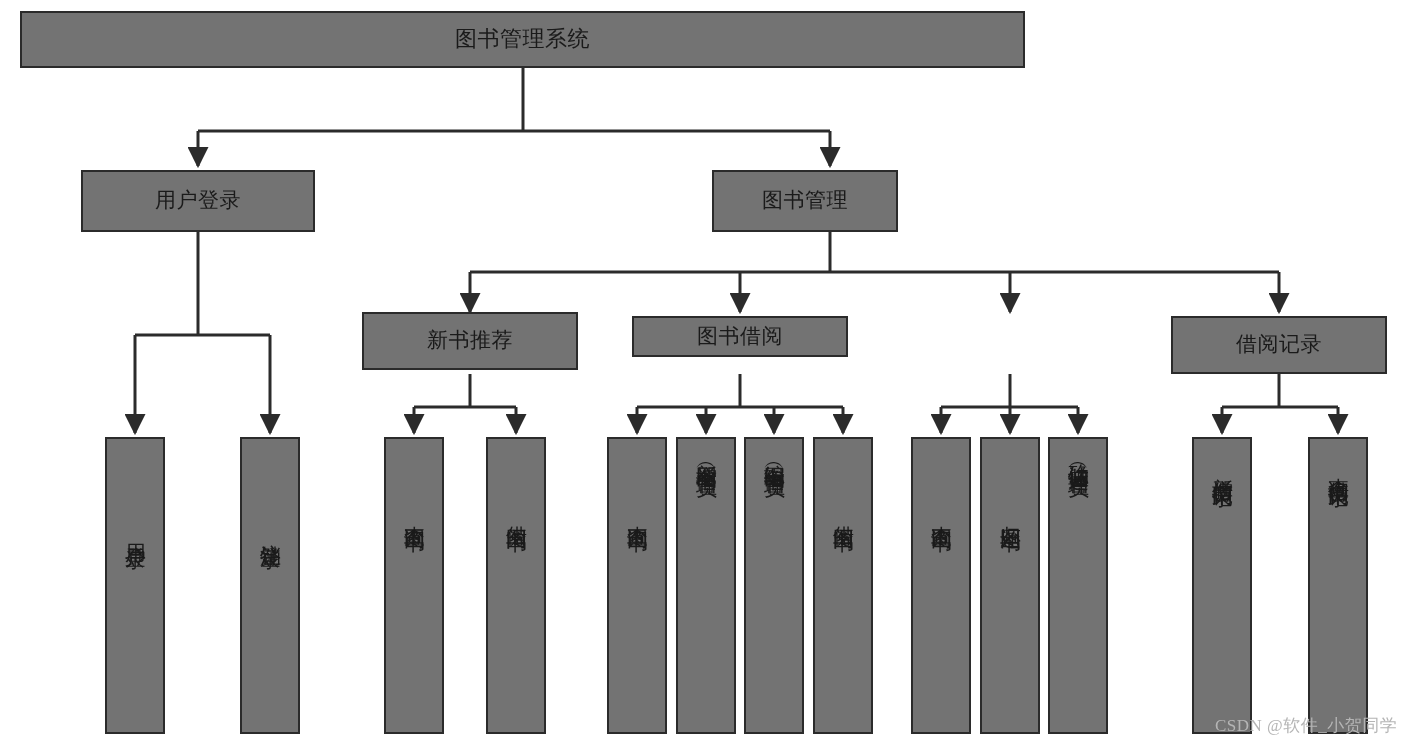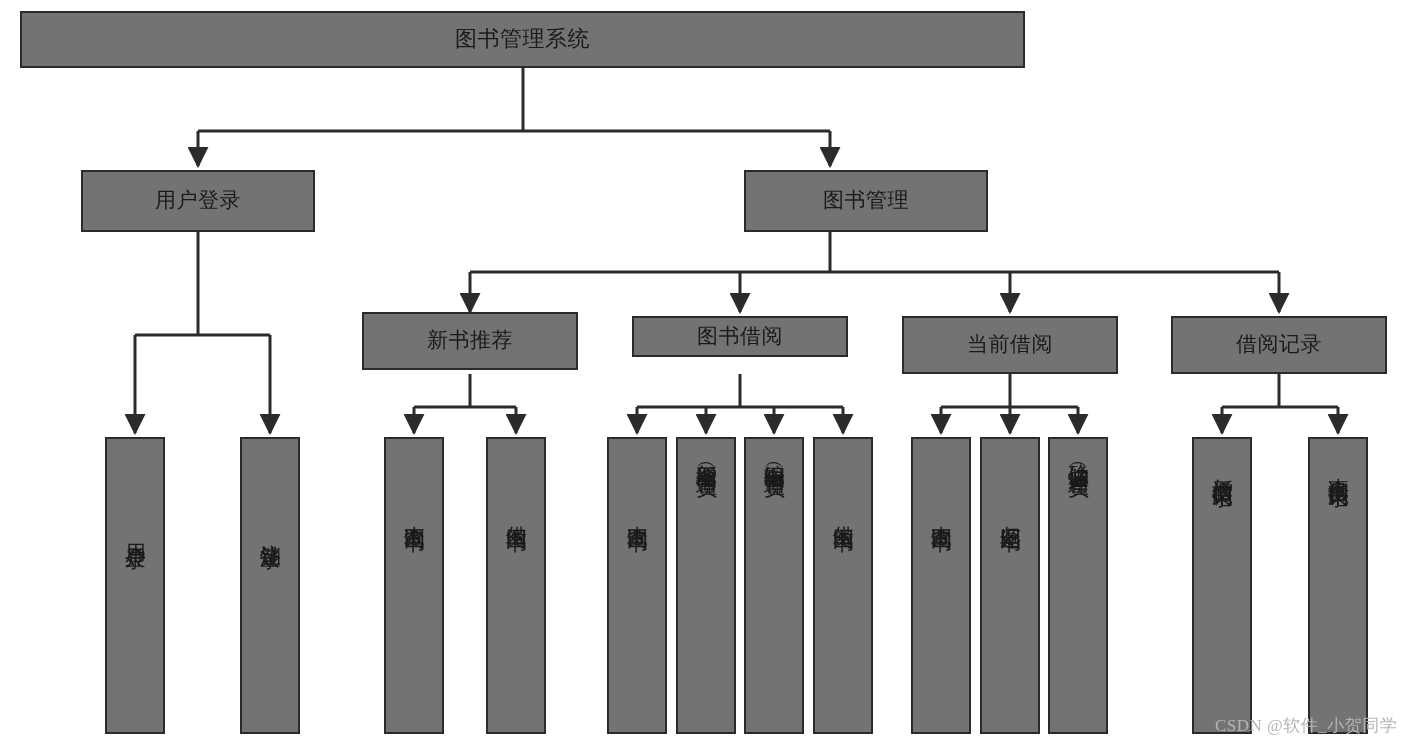--- a/index.html
+++ b/index.html
@@ -115,32 +115,29 @@
     </g>
   </svg>
 
   <div class="node h root" style="left:20px;top:11px;width:1005px;height:57px;">
     <span class="lbl">图书管理系统</span>
   </div>
 
   <div class="node h" style="left:81px;top:170px;width:234px;height:62px;">
     <span class="lbl">用户登录</span>
   </div>
-  <div class="node h" style="left:744px;top:170px;width:244px;height:62px;">
+  <div class="node h" style="left:712px;top:170px;width:186px;height:62px;">
     <span class="lbl">图书管理</span>
   </div>
 
   <div class="node h" style="left:362px;top:312px;width:216px;height:58px;">
     <span class="lbl">新书推荐</span>
   </div>
   <div class="node h" style="left:632px;top:316px;width:216px;height:41px;">
     <span class="lbl">图书借阅</span>
-  </div>
-  <div class="node h" style="left:902px;top:316px;width:216px;height:58px;">
-    <span class="lbl">当前借阅</span>
   </div>
   <div class="node h" style="left:1171px;top:316px;width:216px;height:58px;">
     <span class="lbl">借阅记录</span>
   </div>
 
   <div class="node v mid" style="left:105px;top:437px;width:60px;height:297px;">
     <span class="lbl">用户登录</span>
   </div>
   <div class="node v mid" style="left:240px;top:437px;width:60px;height:297px;">
     <span class="lbl">注销登录</span>

